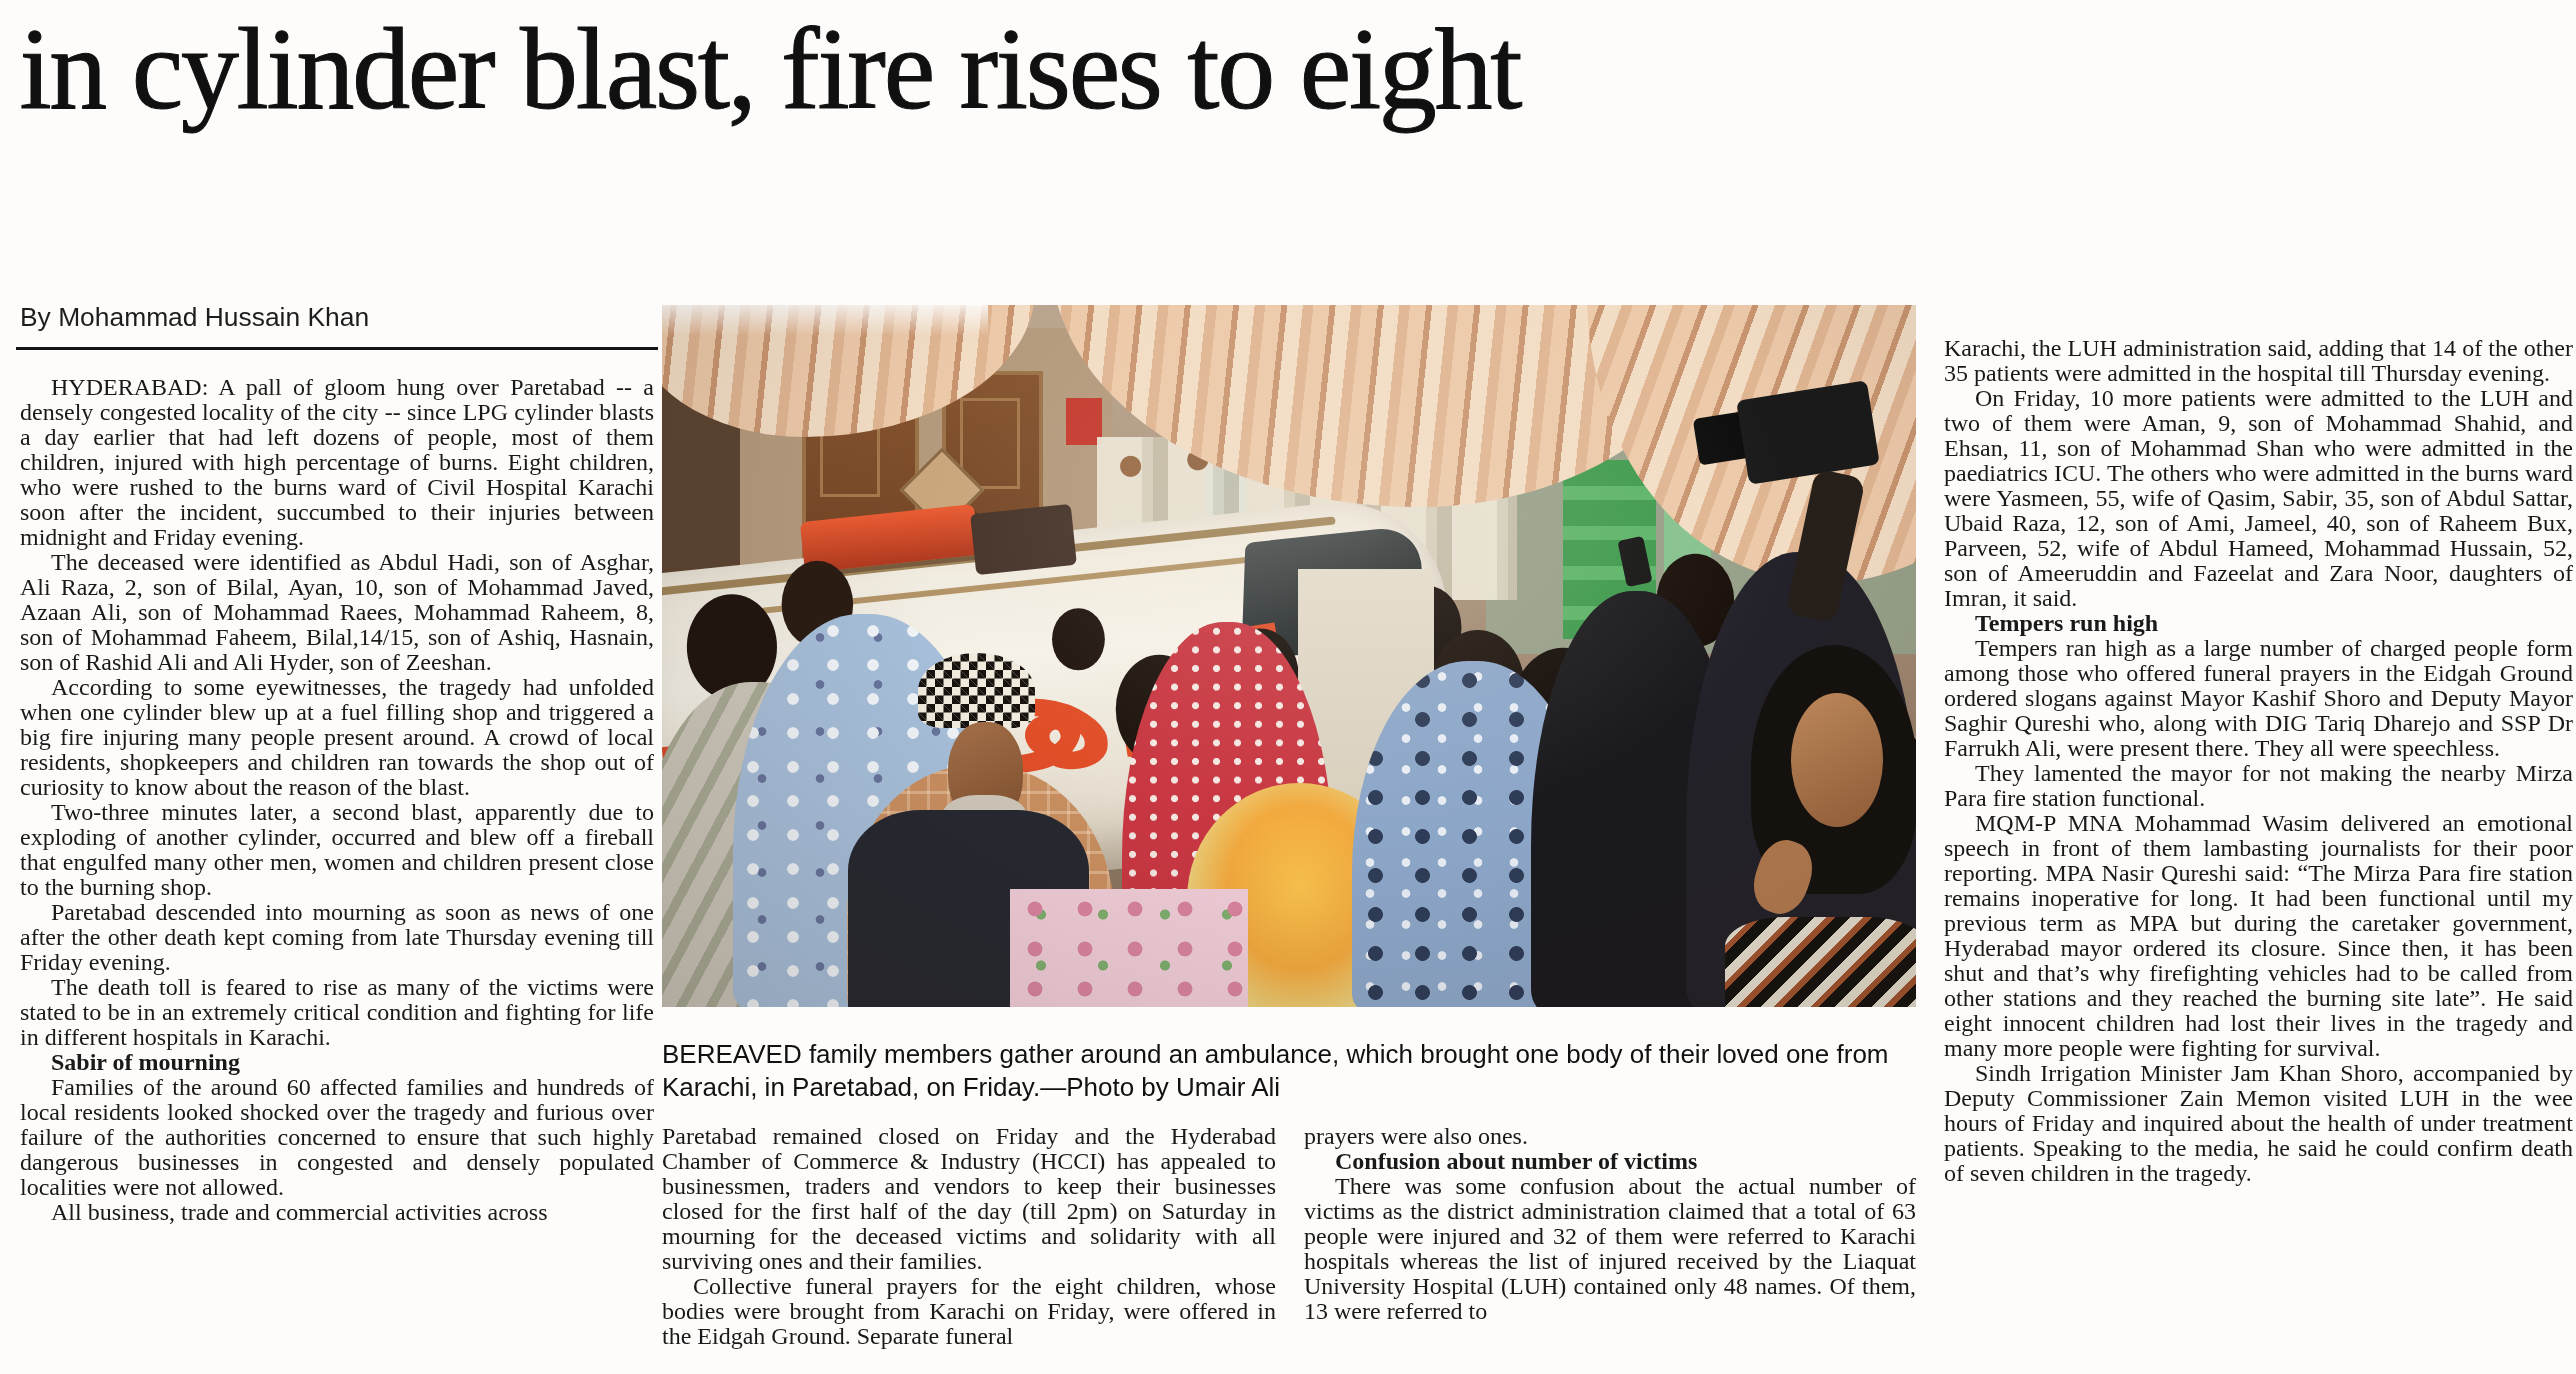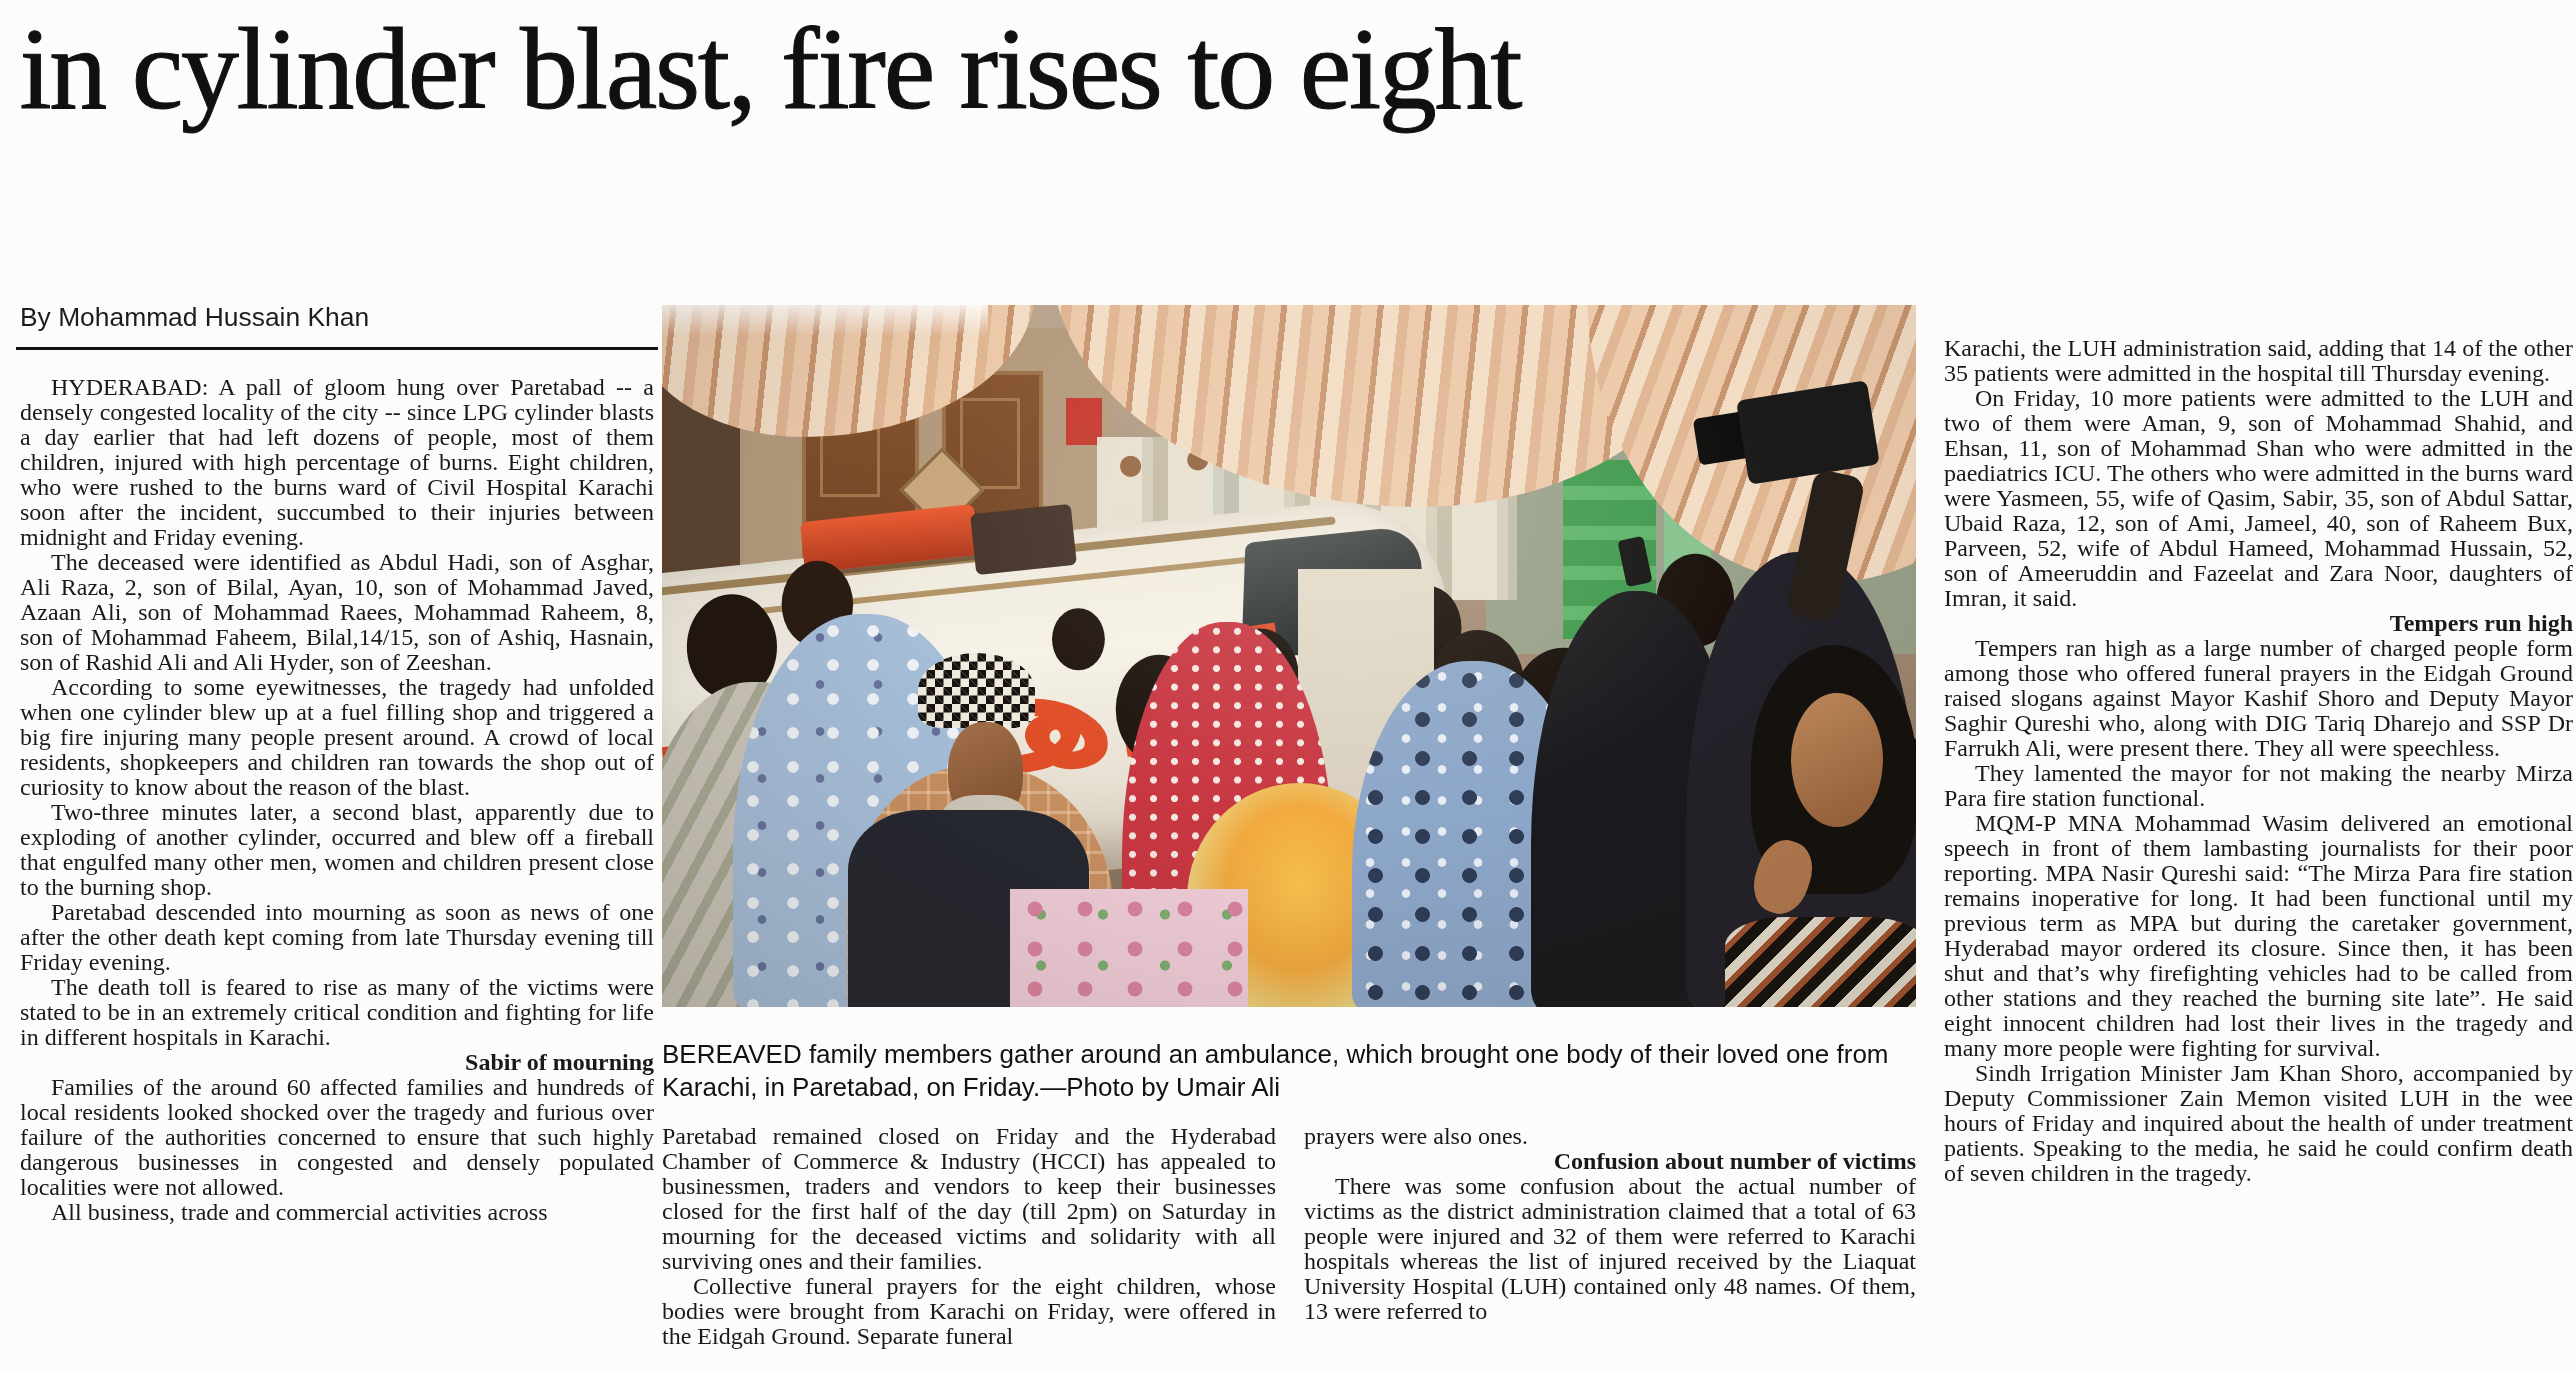--- a/index.html
+++ b/index.html
@@ -17,21 +17,21 @@
   
   .byline{
     position:absolute;left:20px;top:302px;width:637px;
     font-family:"Liberation Sans",sans-serif;font-size:26.4px;color:#1d1d1d;
   }
   .byline-rule{position:absolute;left:15.5px;top:347px;width:642px;height:3.1px;background:#141414;}
   
   .body-text{font-size:24px;line-height:25px;text-align:justify;color:#191919;}
   .body-text p{margin:0;text-indent:31px;}
   .body-text p.no-indent{text-indent:0;}
-  .subhead{font-weight:bold;font-size:24px;margin:23px 0 23px;text-indent:0;text-align:right;}
+  .subhead{font-weight:bold;font-size:24px;margin:23px 0 23px;text-indent:0;text-align:left;}
   .col-left{position:absolute;left:20px;top:375px;width:634px;height:1000px;overflow:hidden;}
   .col-mid-a{position:absolute;left:662px;top:1124px;width:614px;height:251px;overflow:hidden;}
   .col-mid-b{position:absolute;left:1304px;top:1124px;width:612px;height:251px;overflow:hidden;}
   .col-right{position:absolute;left:1944px;top:336px;width:629px;height:1039px;overflow:hidden;}
   
   .caption{
     position:absolute;left:662px;top:1038px;width:1248px;
     font-family:"Liberation Sans",sans-serif;font-size:26px;line-height:33px;color:#111;
   }
   
@@ -249,20 +249,20 @@
   <div class="col-mid-b body-text">
     <p class="no-indent">prayers were also ones.</p>
     <p class="subhead">Confusion about number of victims</p>
     <p>There was some confusion about the actual number of victims as the district administration claimed that a total of 63 people were injured and 32 of them were referred to Karachi hospitals whereas the list of injured received by the Liaquat University Hospital (LUH) contained only 48 names. Of them, 13 were referred to</p>
   </div>
 
   <div class="col-right body-text">
     <p class="no-indent">Karachi, the LUH administration said, adding that 14 of the other 35 patients were admitted in the hospital till Thursday evening.</p>
     <p>On Friday, 10 more patients were admitted to the LUH and two of them were Aman, 9, son of Mohammad Shahid, and Ehsan, 11, son of Mohammad Shan who were admitted in the paediatrics ICU. The others who were admitted in the burns ward were Yasmeen, 55, wife of Qasim, Sabir, 35, son of Abdul Sattar, Ubaid Raza, 12, son of Ami, Jameel, 40, son of Raheem Bux, Parveen, 52, wife of Abdul Hameed, Mohammad Hussain, 52, son of Ameeruddin and Fazeelat and Zara Noor, daughters of Imran, it said.</p>
     <p class="subhead">Tempers run high</p>
-    <p>Tempers ran high as a large number of charged people form among those who offered funeral prayers in the Eidgah Ground raised slogans against Mayor Kashif Shoro and Deputy Mayor Saghir Qureshi who, along with DIG Tariq Dharejo and SSP Dr Farrukh Ali, were present there. They all were speechless.</p>
+    <p>Tempers ran high as a large number of charged people form among those who offered funeral prayers in the Eidgah Ground ordered slogans against Mayor Kashif Shoro and Deputy Mayor Saghir Qureshi who, along with DIG Tariq Dharejo and SSP Dr Farrukh Ali, were present there. They all were speechless.</p>
     <p>They lamented the mayor for not making the nearby Mirza Para fire station functional.</p>
     <p>MQM-P MNA Mohammad Wasim delivered an emotional speech in front of them lambasting journalists for their poor reporting. MPA Nasir Qureshi said: “The Mirza Para fire station remains inoperative for long. It had been functional until my previous term as MPA but during the caretaker government, Hyderabad mayor ordered its closure. Since then, it has been shut and that’s why firefighting vehicles had to be called from other stations and they reached the burning site late”. He said eight innocent children had lost their lives in the tragedy and many more people were fighting for survival.</p>
     <p>Sindh Irrigation Minister Jam Khan Shoro, accompanied by Deputy Commissioner Zain Memon visited LUH in the wee hours of Friday and inquired about the health of under treatment patients. Speaking to the media, he said he could confirm death of seven children in the tragedy.</p>
   </div>
 
 </div>
 
 
 </body></html>

